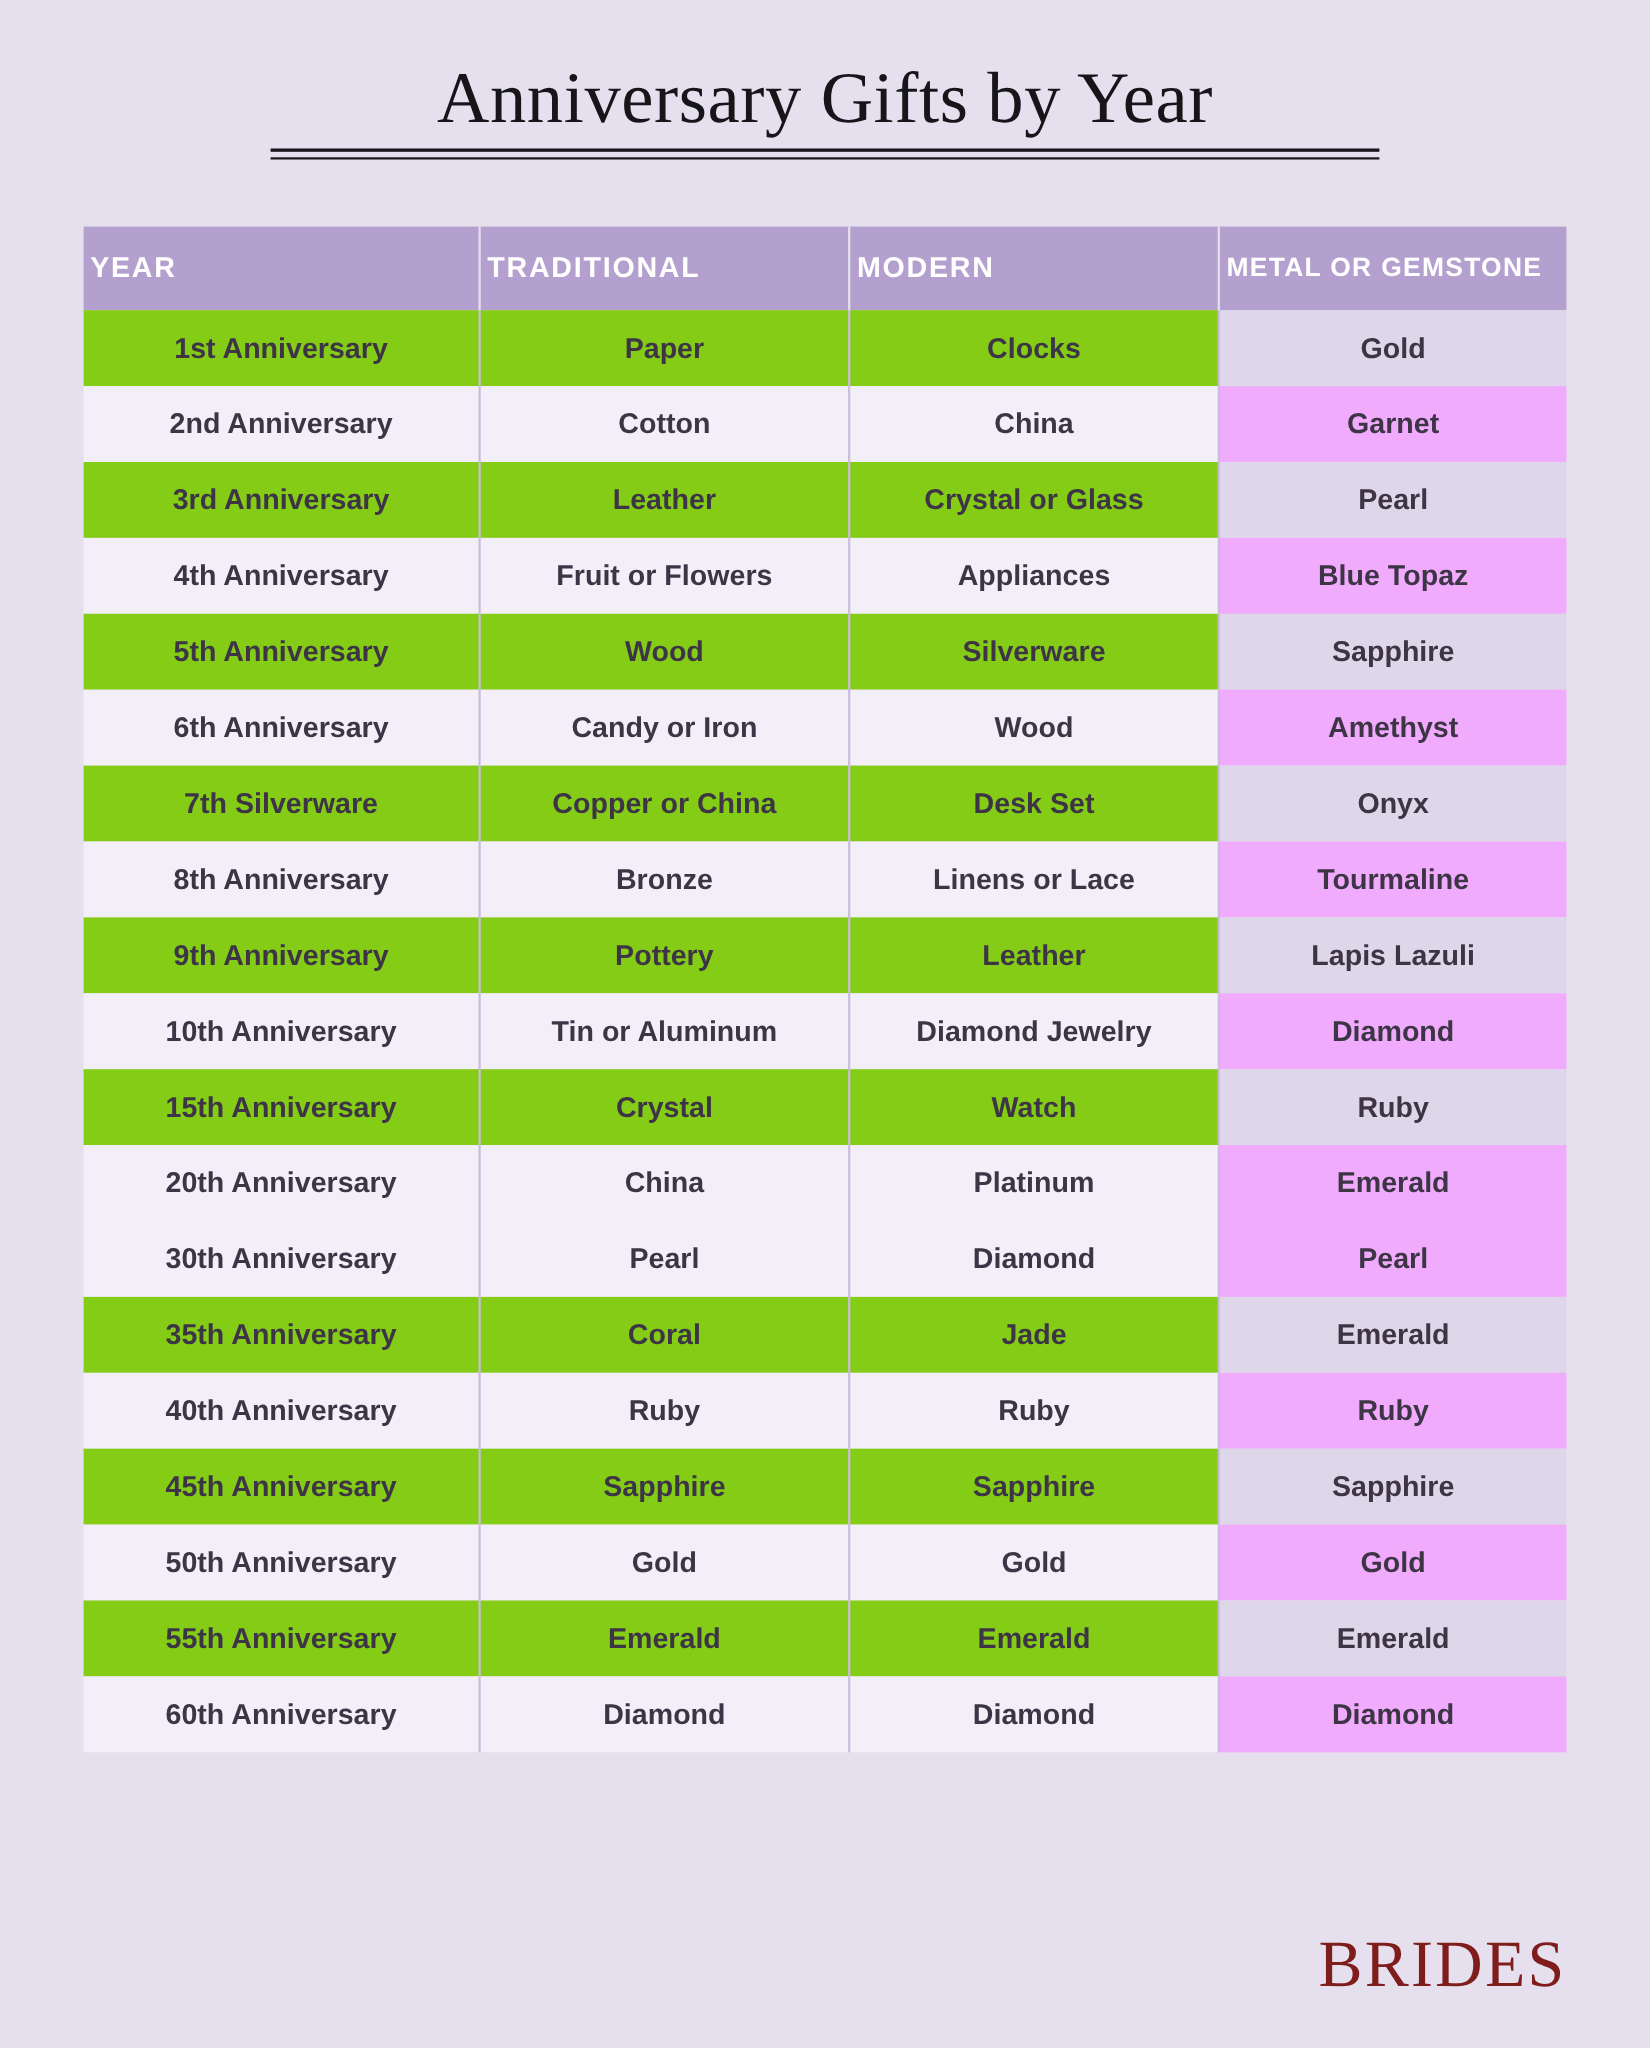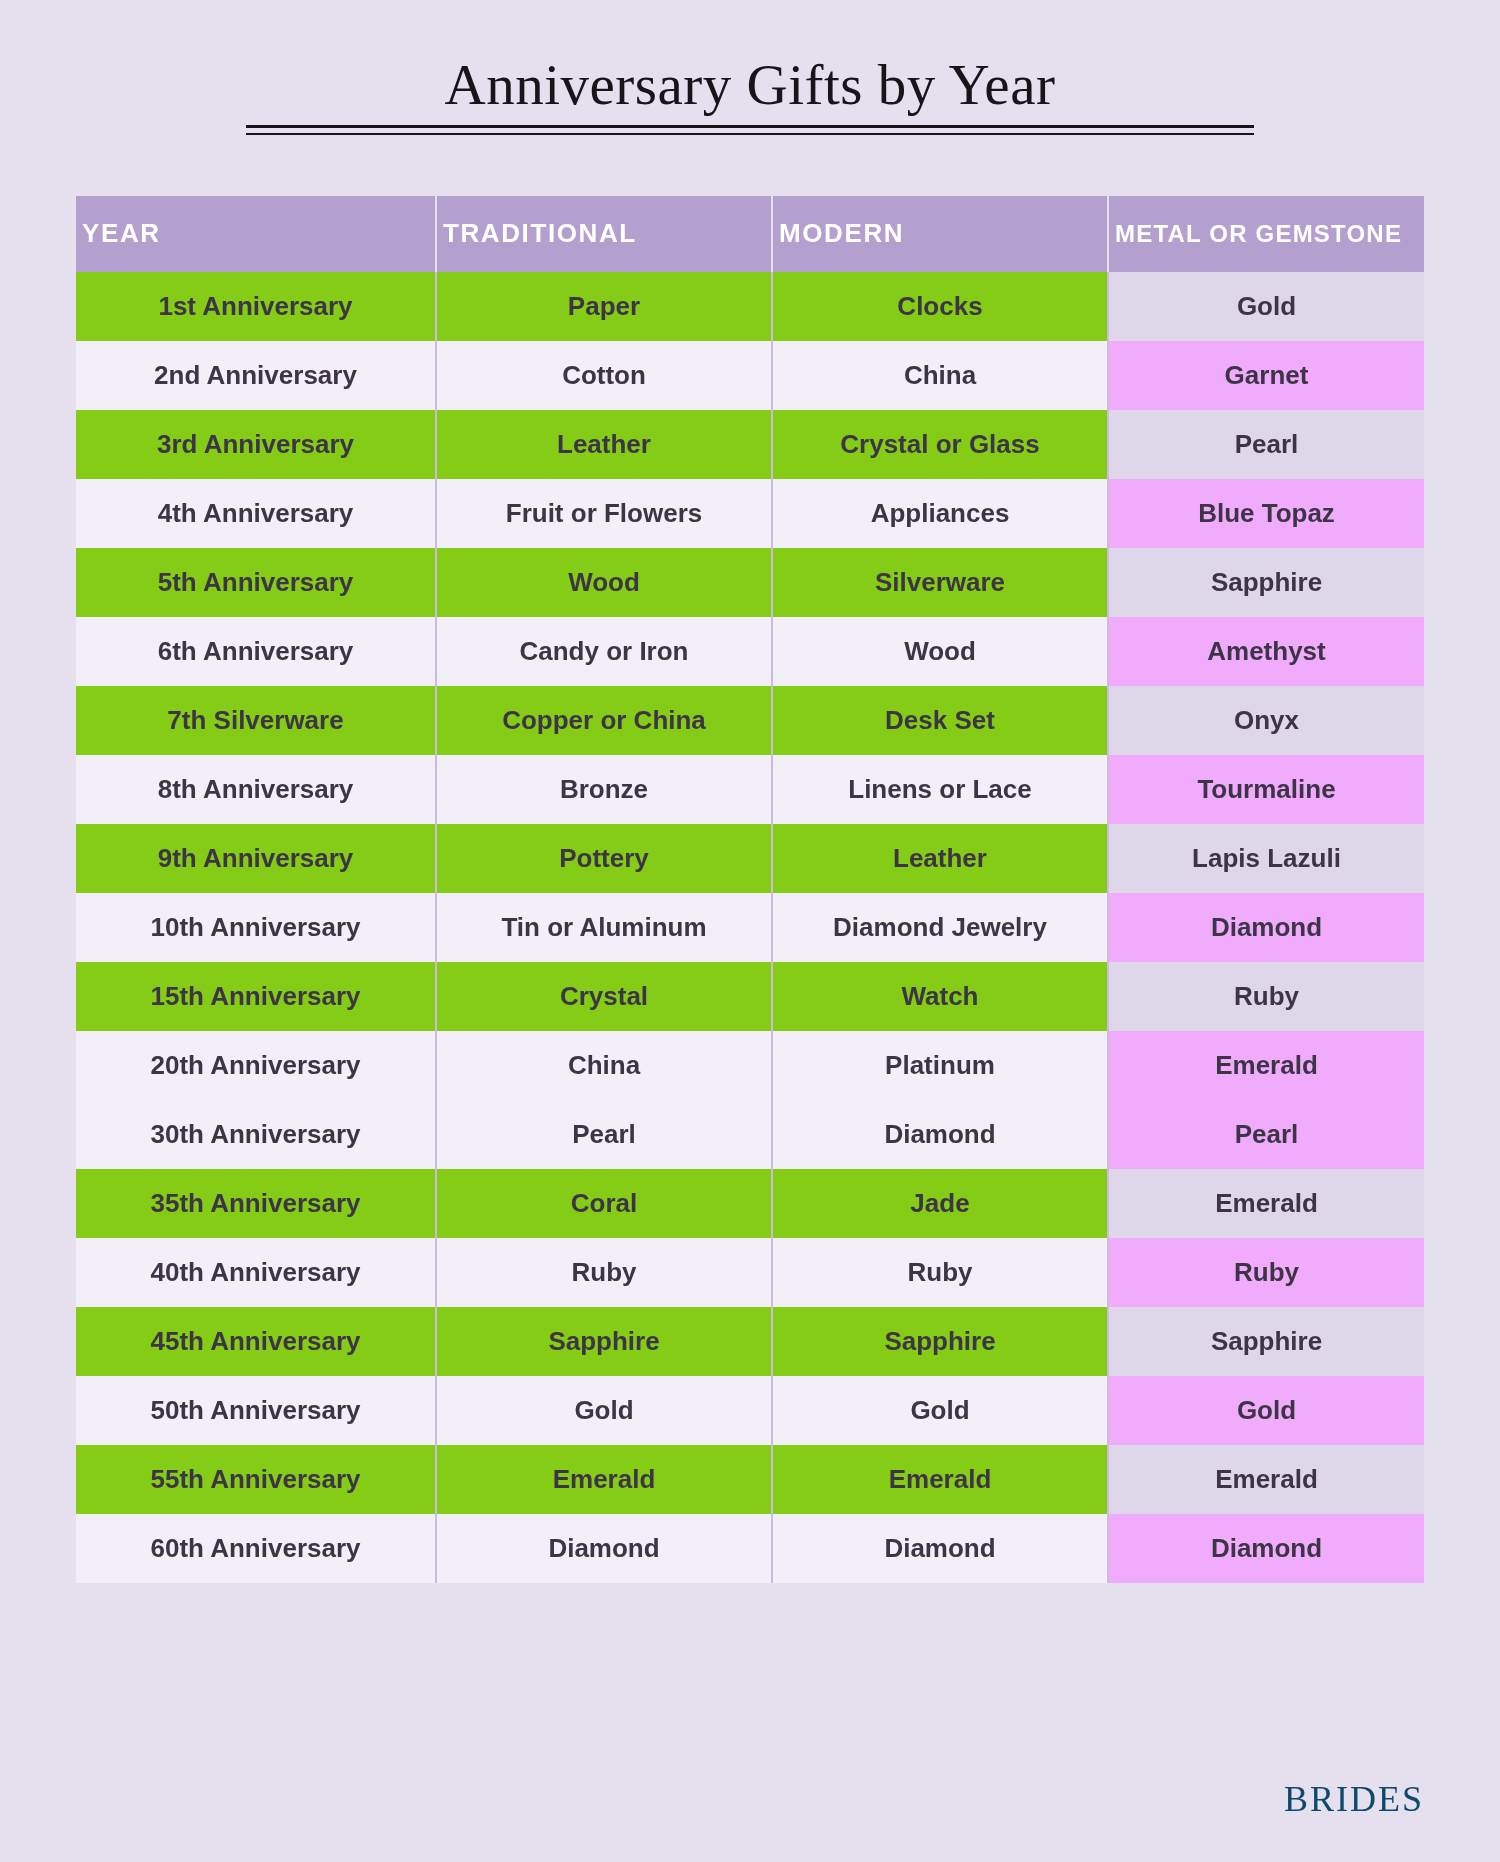--- a/index.html
+++ b/index.html
@@ -19,21 +19,21 @@
     height: 1862px;
     box-sizing: border-box;
     padding: 0 76px;
   }
   .title-block {
     padding-top: 54px;
     text-align: center;
   }
   .title {
     font-family: "Liberation Serif", serif;
-    font-size: 57px;
+    font-size: 66px;
     font-weight: normal;
     letter-spacing: 0.5px;
     color: #16151a;
     line-height: 1.1;
     margin: 0;
   }
   .title-rules {
     width: 1008px;
     margin: 8px auto 0 auto;
   }
@@ -103,23 +103,23 @@
   }
   tbody tr.row-even td.col-metal {
     background: #f0abfc;
     margin-top: 26px;
   }
   .brand {
     position: absolute;
     right: 76px;
     bottom: 42px;
     font-family: "Liberation Serif", serif;
-    font-size: 36px;
+    font-size: 60px;
     letter-spacing: 2px;
-    color: #0c4a6e;
+    color: #7f1d1d;
     font-weight: normal;
   }
 </style>
 </head>
 <body>
 
 <div class="page">
 
   <div class="title-block">
     <h1 class="title">Anniversary Gifts by Year</h1>

